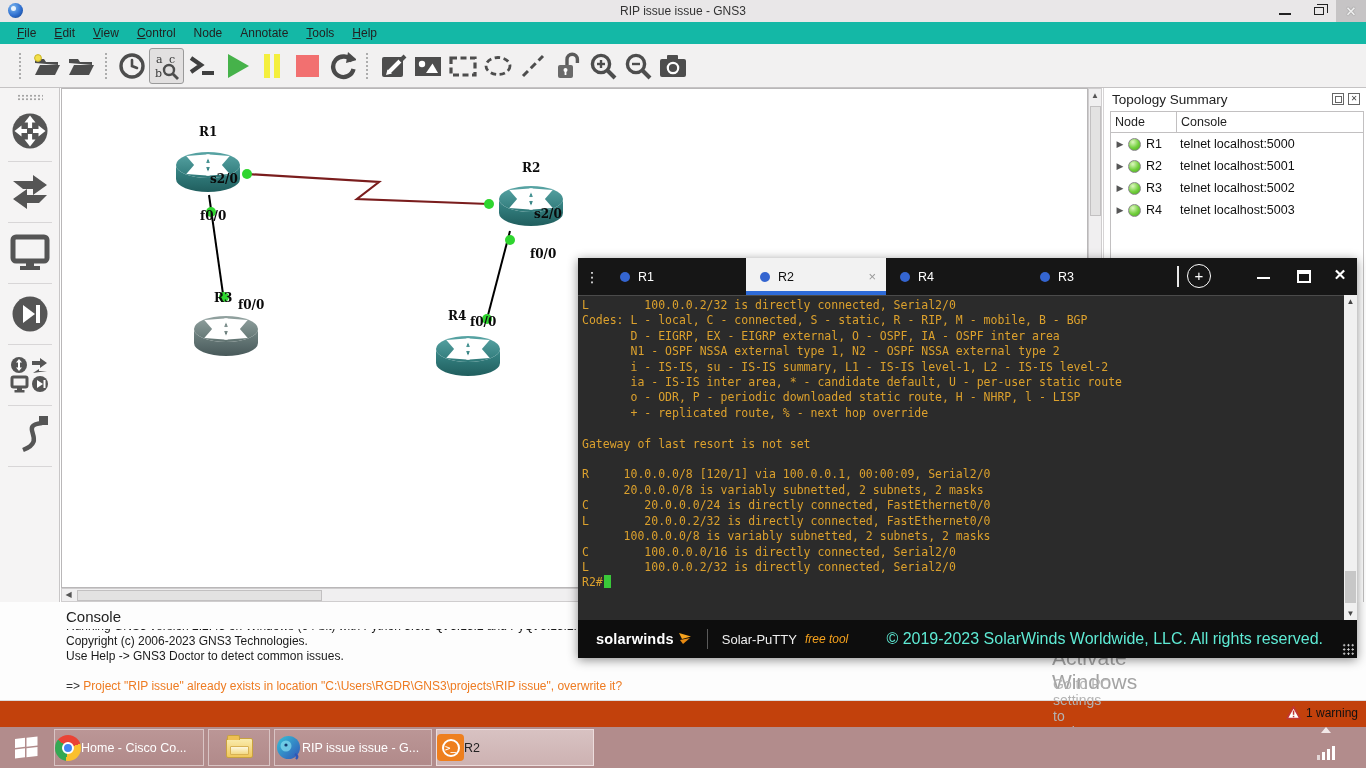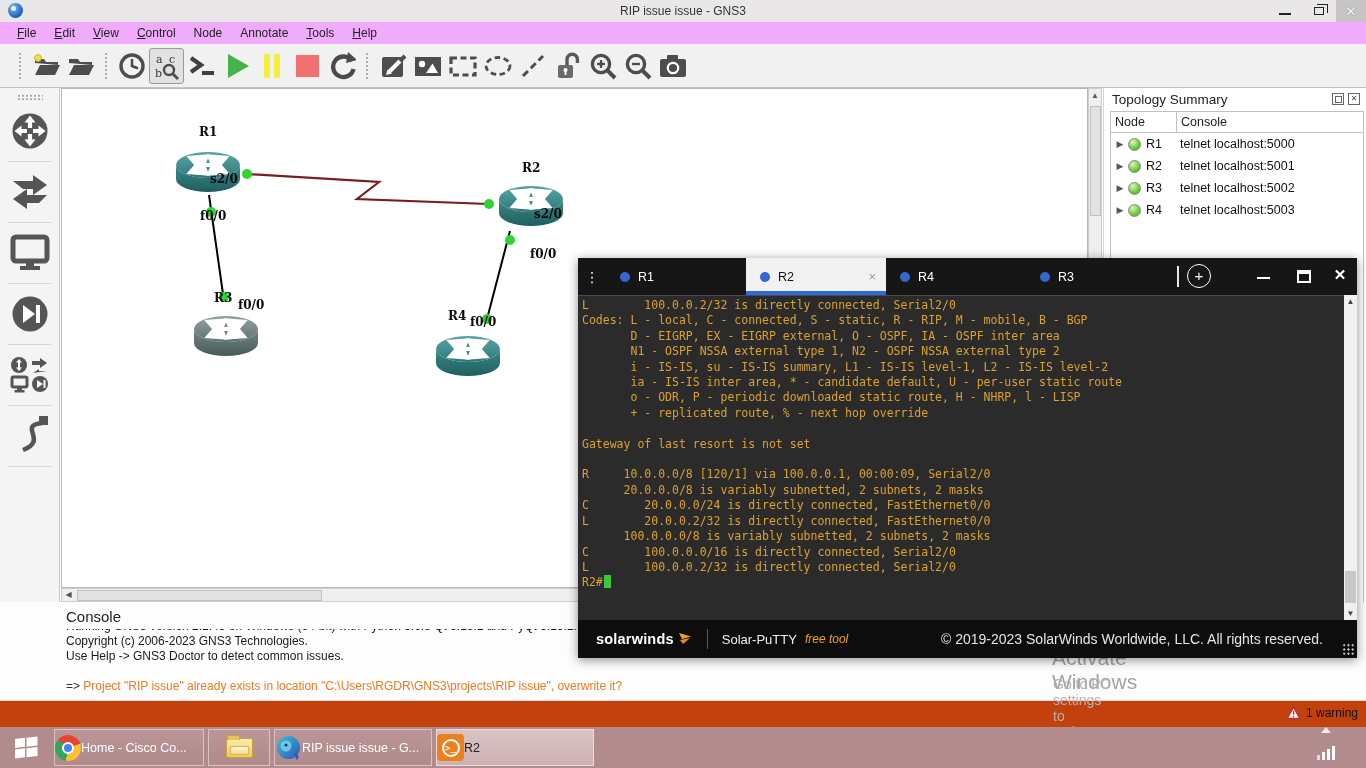--- a/index.html
+++ b/index.html
@@ -14,21 +14,21 @@
   .app-orb:after { content:""; position:absolute; left:3px; top:3px; width:5px; height:5px; border-radius:50%; background:rgba(255,255,255,.85); }
   .title-text { position:absolute; left:0; right:0; text-align:center; font-size:12px; color:#333; }
   .win-btns { position:absolute; right:0; top:0; height:22px; display:flex; }
   .wbtn { width:34px; height:22px; display:flex; align-items:center; justify-content:center; color:#222; font-size:12px; }
   .wbtn.min span { display:block; width:12px; height:2px; background:#222; margin-top:6px; }
   .wbtn.rest span { display:block; width:10px; height:8px; border:1.5px solid #222; position:relative; background:#e9e7e8; }
   .wbtn.rest span:before { content:""; position:absolute; left:2px; top:-4px; width:10px; height:8px; border:1.5px solid #222; border-bottom:none; border-left:none; }
   .wbtn.close { background:#c6c4c5; width:30px; }
   .wbtn.close span{ color:#f4f4f4; font-weight:bold; font-size:13px; text-shadow:0 0 1px #555; color:#eee;}
 
-  .menubar { position:absolute; left:0; top:22px; width:1366px; height:22px; background:#f0abfc; display:flex; align-items:center; padding-left:8px; }
+  .menubar { position:absolute; left:0; top:22px; width:1366px; height:22px; background:#14b8a6; display:flex; align-items:center; padding-left:8px; }
   .menu-item { font-size:12px; color:#222; padding:2px 9px; }
   .menu-item u { text-decoration:underline; }
 
   .toolbar { position:absolute; left:0; top:44px; width:1366px; height:44px; background:#f2f1f1; border-bottom:1px solid #c5c3c4; display:flex; align-items:center; padding-left:12px; }
   .tbtn { width:35px; height:36px; display:flex; align-items:center; justify-content:center; }
   .tbtn.selected { border:1px solid #9a9a9a; border-radius:3px; background:#e2e0e0; }
   .tsep { width:10px; height:28px; margin:0 3px; background-image:radial-gradient(#adadad 1px, transparent 1.2px); background-size:4px 4px; background-position:center; background-repeat:repeat-y; background-clip:content-box; padding:0 3px; }
 
   
   .palette { position:absolute; left:0; top:88px; width:60px; height:514px; background:#f5f4f4; border-right:1px solid #c8c6c7; }
@@ -106,21 +106,21 @@
   .tscroll { position:absolute; right:0; top:37px; width:13px; height:325px; background:#f0f0f0; }
   .tscroll .arr { position:absolute; left:0; width:13px; text-align:center; font-size:8px; color:#444; }
   .tscroll .thumb { position:absolute; left:1px; top:276px; width:11px; height:32px; background:#c7c7c7; }
 
   .pfooter { position:absolute; left:0; bottom:0; width:100%; height:38px; background:#0d0d0d; display:flex; align-items:center; }
   .sw-logo { display:flex; align-items:center; margin-left:18px; gap:3px; }
   .sw-name { color:#fff; font-size:14.5px; font-weight:bold; letter-spacing:.2px; }
   .sw-sep { width:1px; height:20px; background:#5a5a5a; margin:0 14px; }
   .sw-prod { color:#efefef; font-size:13px; }
   .sw-free { color:#f6a21d; font-size:12px; font-style:italic; margin-left:8px; }
-  .sw-copy { position:absolute; right:34px; color:#e5e5e5; font-size:14px;margin-left:41px; }
+  .sw-copy { position:absolute; right:34px; color:#5eead4; font-size:16px;margin-left:41px; }
   .grip { position:absolute; right:2px; bottom:2px; width:13px; height:13px;
           background-image:radial-gradient(#cfcfcf 1px, transparent 1.2px); background-size:4.3px 4.3px; }
 
   
   .taskbar { position:absolute; left:0; top:727px; width:1366px; height:41px; background:#b28c8c; z-index:50; display:flex; align-items:center; }
   .startbtn { width:52px; height:41px; display:flex; align-items:center; justify-content:center; }
   .tk-btn { height:37px; margin:2px 2px; border:1px solid #d9c4c4; background:linear-gradient(#bb9696,#b18a8a); display:flex; align-items:center; gap:0; padding:0 0; color:#fff; font-size:12.5px; }
   .tk-btn.active { background:linear-gradient(#d8c2c2,#cdb2b2); border-color:#ecdcdc; }
   .tk-label { white-space:nowrap; }
   .chrome { width:26px; height:26px; border-radius:50%; background:conic-gradient(from 70deg, #fbc02d 0 120deg, #34a853 120deg 240deg, #ea4335 240deg 360deg); position:relative; flex:0 0 auto;}

